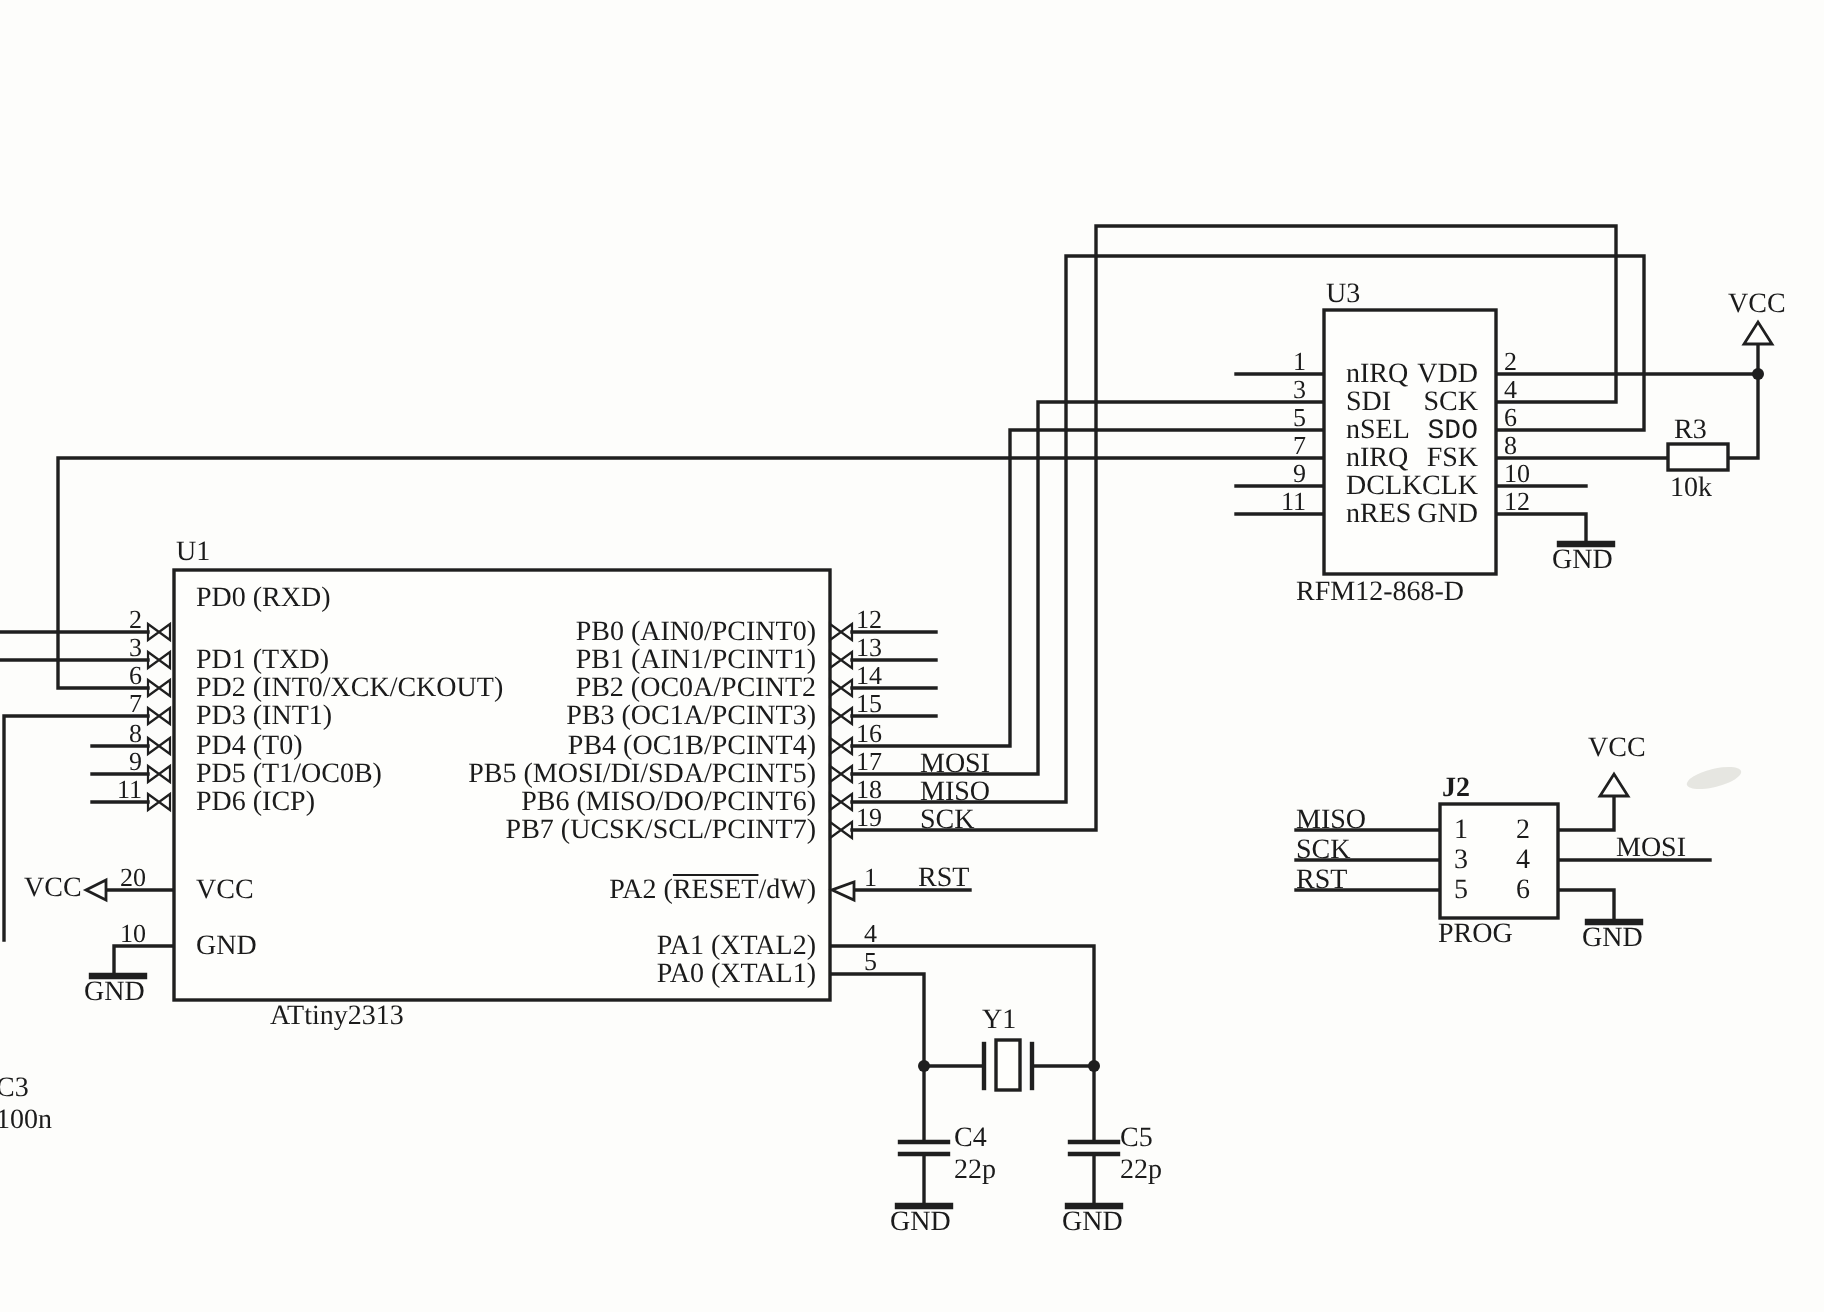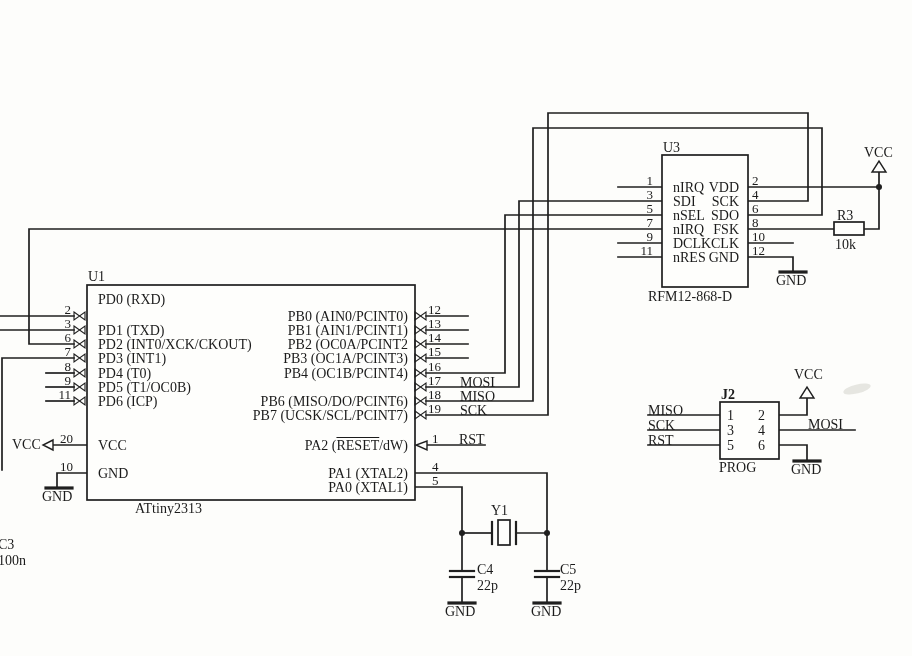--- a/index.html
+++ b/index.html
@@ -123,20 +123,21 @@
       <div class="lbl" style="right: 504px; top: 310px;">PB0 (AIN0/PCINT0)</div>
       <div class="lbl num" style="left: 428px; top: 317px;">13</div>
       <div class="lbl" style="right: 504px; top: 324px;">PB1 (AIN1/PCINT1)</div>
       <div class="lbl num" style="left: 428px; top: 331px;">14</div>
       <div class="lbl" style="right: 504px; top: 338px;">PB2 (OC0A/PCINT2</div>
       <div class="lbl num" style="left: 428px; top: 345px;">15</div>
       <div class="lbl" style="right: 504px; top: 352px;">PB3 (OC1A/PCINT3)</div>
       <div class="lbl num" style="left: 428px; top: 360px;">16</div>
       <div class="lbl" style="right: 504px; top: 367px;">PB4 (OC1B/PCINT4)</div>
       <div class="lbl num" style="left: 428px; top: 374px;">17</div>
+      <div class="lbl" style="right: 504px; top: 381px;">PB5 (MOSI/DI/SDA/PCINT5)</div>
       <div class="lbl" style="left: 460px; top: 376px;">MOSI</div>
       <div class="lbl num" style="left: 428px; top: 388px;">18</div>
       <div class="lbl" style="right: 504px; top: 395px;">PB6 (MISO/DO/PCINT6)</div>
       <div class="lbl" style="left: 460px; top: 390px;">MISO</div>
       <div class="lbl num" style="left: 428px; top: 402px;">19</div>
       <div class="lbl" style="right: 504px; top: 409px;">PB7 (UCSK/SCL/PCINT7)</div>
       <div class="lbl" style="left: 460px; top: 404px;">SCK</div>
       <div class="lbl num" style="right: 839px; top: 432px;">20</div>
       <div class="lbl" style="left: 98px; top: 439px;">VCC</div>
       <div class="lbl" style="left: 12px; top: 438px;">VCC</div>
@@ -155,21 +156,21 @@
       <div class="lbl num" style="right: 259px; top: 174px;">1</div>
       <div class="lbl" style="left: 673px; top: 181px;">nIRQ</div>
       <div class="lbl" style="right: 173px; top: 181px;">VDD</div>
       <div class="lbl num" style="left: 752px; top: 174px;">2</div>
       <div class="lbl num" style="right: 259px; top: 188px;">3</div>
       <div class="lbl" style="left: 673px; top: 195px;">SDI</div>
       <div class="lbl" style="right: 173px; top: 195px;">SCK</div>
       <div class="lbl num" style="left: 752px; top: 188px;">4</div>
       <div class="lbl num" style="right: 259px; top: 202px;">5</div>
       <div class="lbl" style="left: 673px; top: 209px;">nSEL</div>
-      <div class="lbl" style="right: 173px; top: 209px;">SDO</div>
+      <div class="lbl" style="right: 173px; top: 209px; font-family: Liberation Mono, monospace;">SDO</div>
       <div class="lbl num" style="left: 752px; top: 202px;">6</div>
       <div class="lbl num" style="right: 259px; top: 216px;">7</div>
       <div class="lbl" style="left: 673px; top: 223px;">nIRQ</div>
       <div class="lbl" style="right: 173px; top: 223px;">FSK</div>
       <div class="lbl num" style="left: 752px; top: 216px;">8</div>
       <div class="lbl num" style="right: 259px; top: 230px;">9</div>
       <div class="lbl" style="left: 673px; top: 237px;">DCLK</div>
       <div class="lbl" style="right: 173px; top: 237px;">CLK</div>
       <div class="lbl num" style="left: 752px; top: 230px;">10</div>
       <div class="lbl num" style="right: 259px; top: 244px;">11</div>

